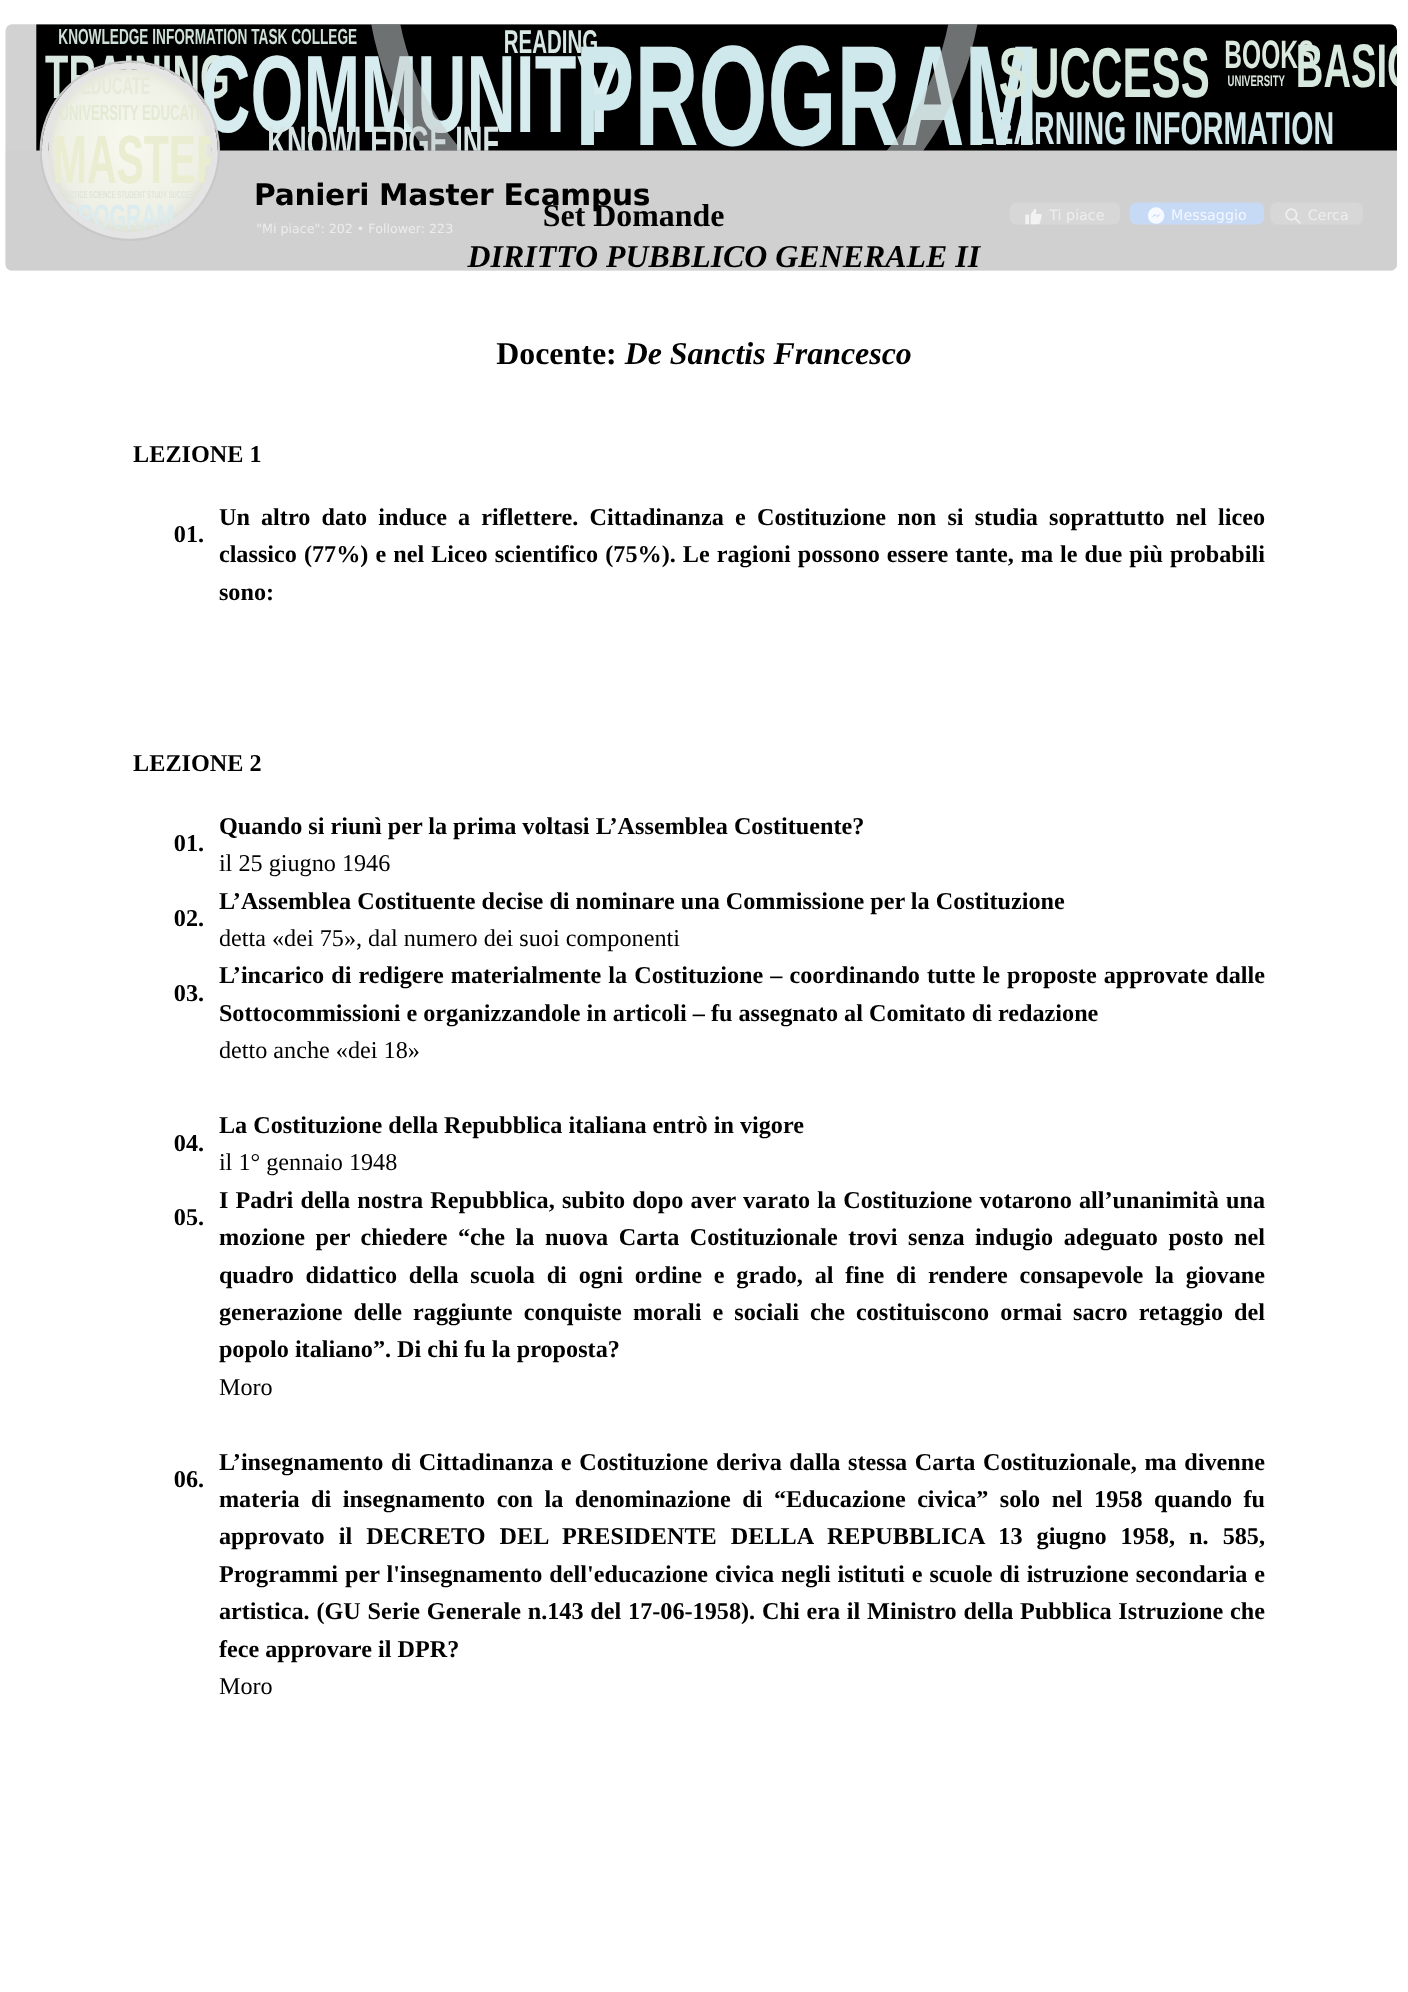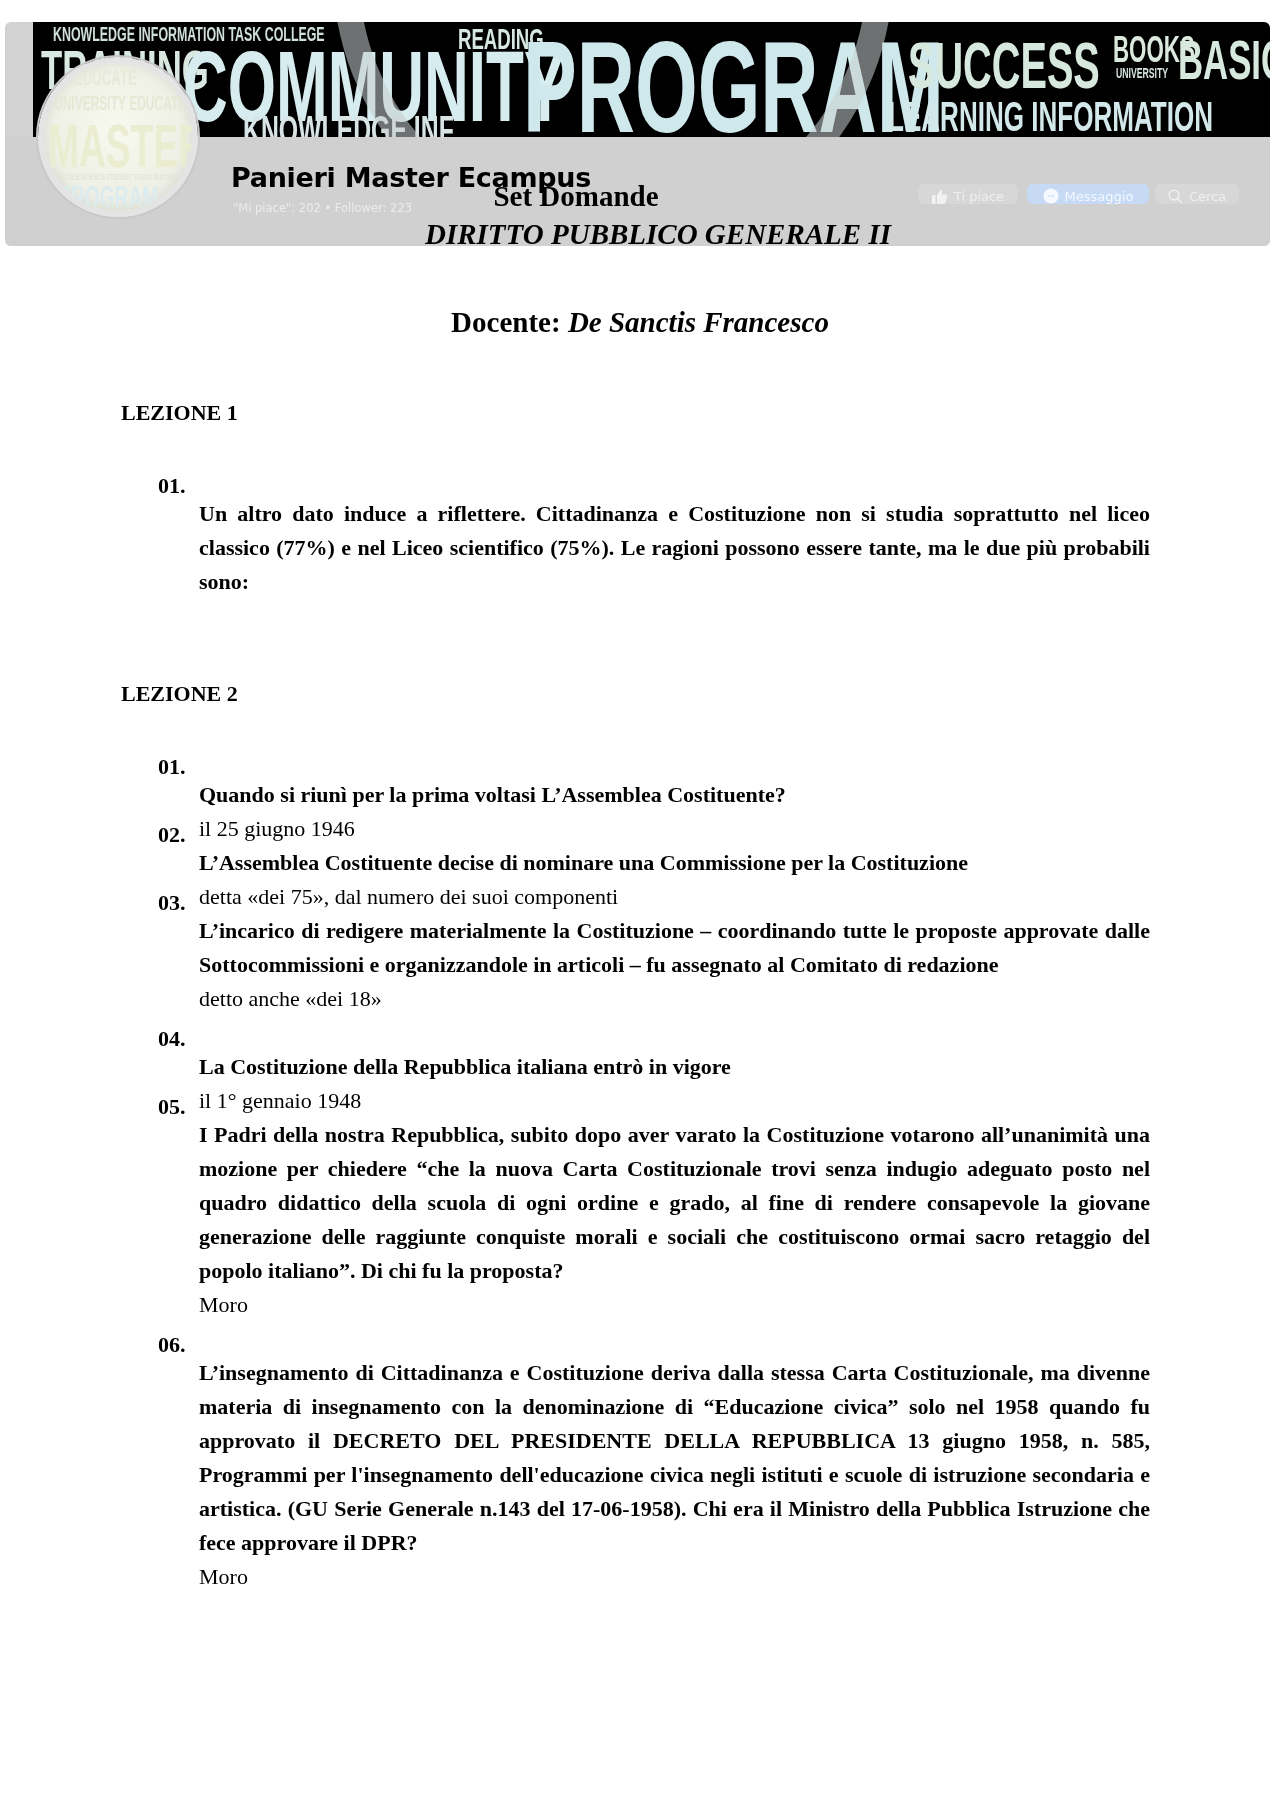--- a/index.html
+++ b/index.html
@@ -67,21 +67,21 @@
     font-size: 29px; font-weight: bold;
   }
   .docente .name { font-style: italic; }
 
   
   .lesson-heading { position: absolute; left: 121px; font-weight: bold; font-size: 22px; }
   .q {
     position: absolute; left: 158px; width: 992px; font-size: 22px; line-height: 34px;
   }
   .q .num { position: absolute; left: 0; top: 16px; font-weight: bold; text-align: center; }
-  .q .body { margin-left: 41px; margin-top: 44px; }
+  .q .body { margin-left: 41px; }
   .q .question { font-weight: bold; text-align: justify; }
   .q .answer { text-align: justify; }
 </style>
 </head>
 <body>
 
 <div class="banner">
   <div class="banner-cover">
     <div class="cover-word" style="left:20px;top:2px;font-size:20px;color:#cfe0d8;">KNOWLEDGE INFORMATION TASK COLLEGE</div>
     <div class="cover-word" style="left:8px;top:20px;font-size:56px;color:#d9e8e0;">TRAINING</div>

